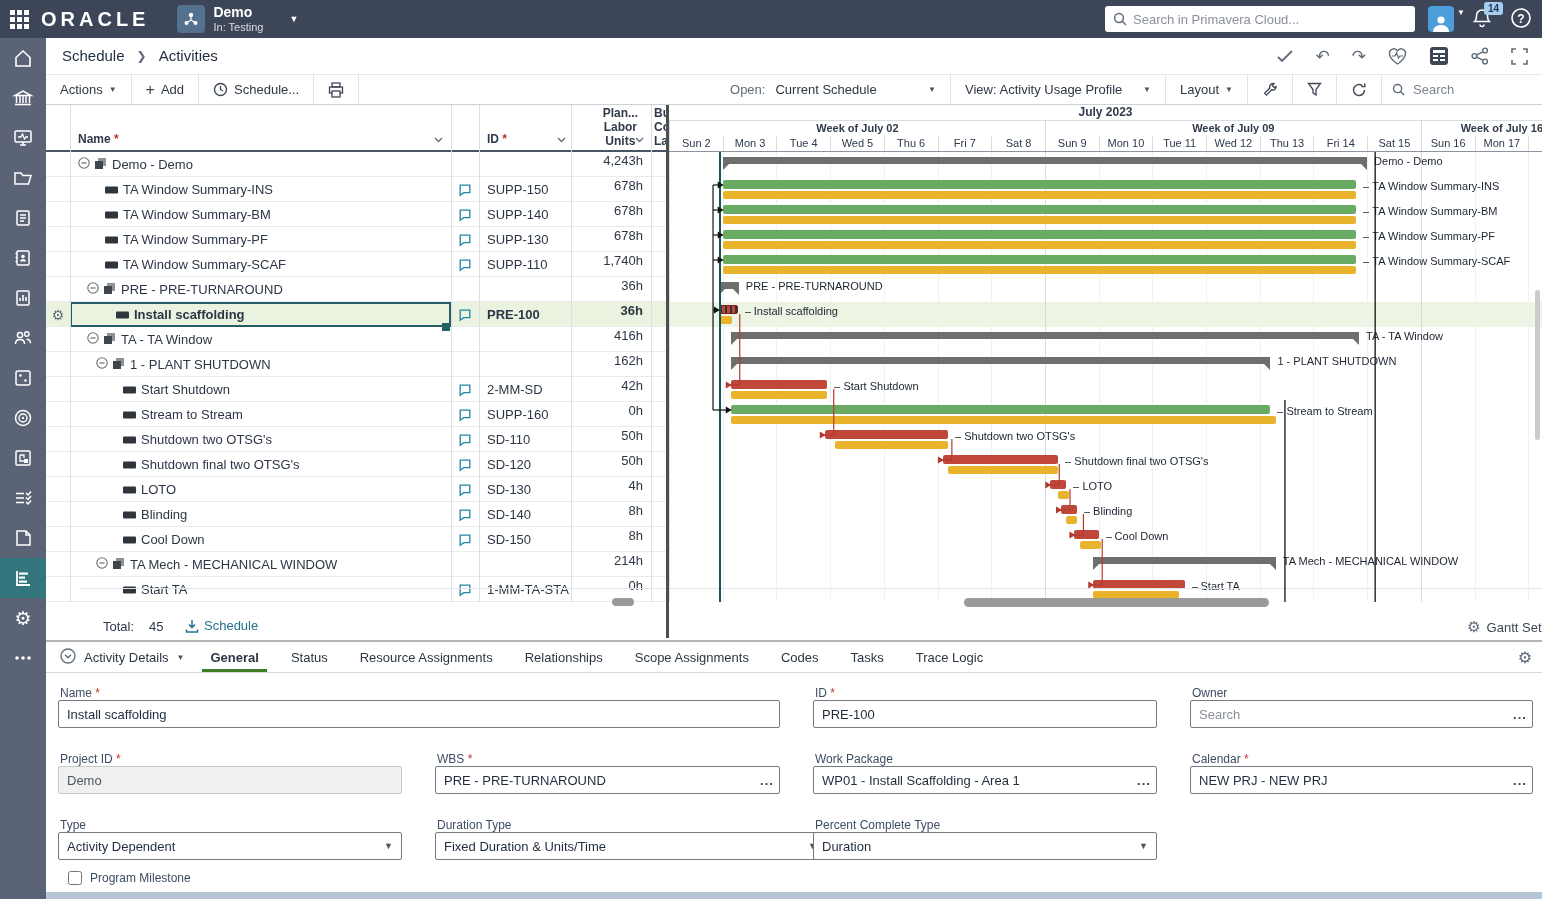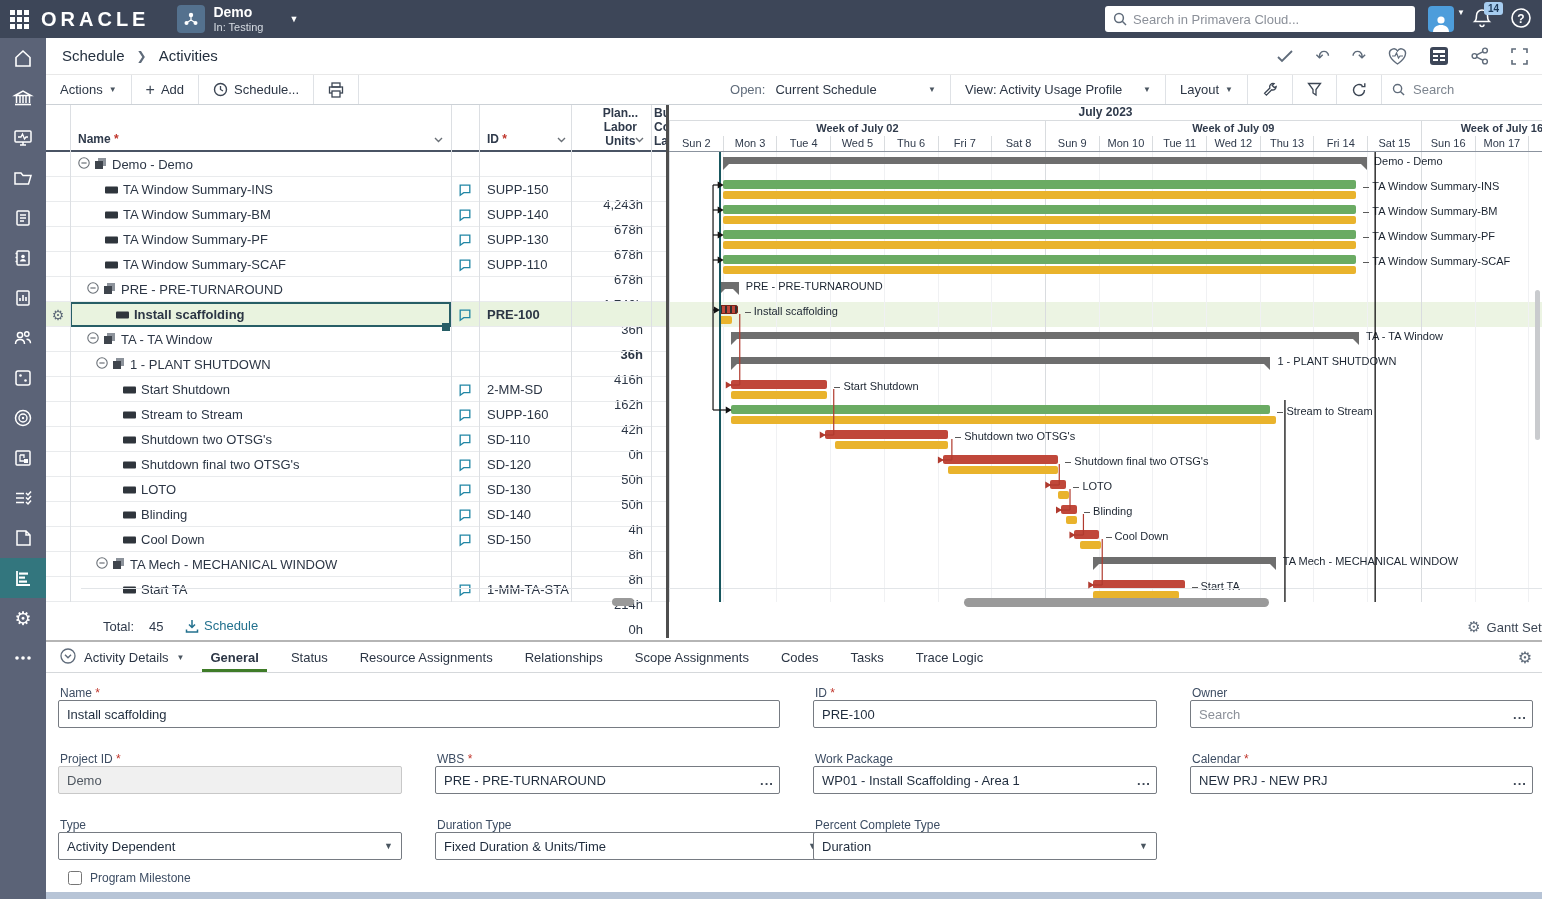--- a/index.html
+++ b/index.html
@@ -68,21 +68,21 @@
   .tbody { position:absolute; left:0; top:47px; width:622px; height:450px; }
   .trow { position:absolute; left:0; width:622px; height:25px; border-bottom:1px solid #e9ebed; font-size:13px; display:flex; align-items:center; cursor:pointer; }
   .trow.selected { background:#e9f3df; }
   .gearcell { position:absolute; left:0; top:0; width:24px; height:25px; display:flex; align-items:center; justify-content:center; color:#5f6b7a; font-size:14px; }
   .namecell { position:absolute; left:24px; top:0; width:381px; height:25px; display:flex; align-items:center; overflow:hidden; }
   .namecell .lbl { margin-left:5px; white-space:nowrap; }
   .trow.selected .namecell { border:2px solid #275e66; background:#e9f3df; font-weight:bold; }
   .sel-handle { position:absolute; left:396px; top:21px; width:8px; height:8px; background:#275e66; z-index:5; }
   .ccell { position:absolute; left:405px; top:0; width:28px; height:25px; display:flex; align-items:center; justify-content:center; }
   .idcell { position:absolute; left:433px; top:0; width:92px; height:25px; display:flex; align-items:center; padding-left:8px; }
-  .ucell { position:absolute; left:525px; top:0; width:72px; height:16px; display:flex; align-items:center; justify-content:flex-end;margin-top:44px; }
+  .ucell { position:absolute; left:525px; top:0; width:72px; height:16px; display:flex; align-items:center; justify-content:flex-end; }
   .trow.selected .idcell, .trow.selected .ucell { font-weight:bold; }
   .rowline { position:absolute; top:0; width:1px; height:25px; background:#dcdfe3; }
 
   .gridfoot { position:absolute; left:0; top:510px; width:1496px; height:25px; font-size:13px; color:#2f3a4b;margin-left:35px; }
   .footline { position:absolute; left:0; top:-27px; width:1496px; height:1px; background:#e2e5e8; }
   .total-lbl { position:absolute; left:22px; top:4px; }
   .total-val { position:absolute; left:68px; top:4px; }
   .download { position:absolute; left:104px; top:3px; color:#23718e; display:flex; align-items:center; cursor:pointer; }
   .download span { margin-left:5px; }
   .gantt-settings { position:absolute; right:8px; top:3px; display:flex; align-items:center; color:#3c4654; cursor:pointer; }

